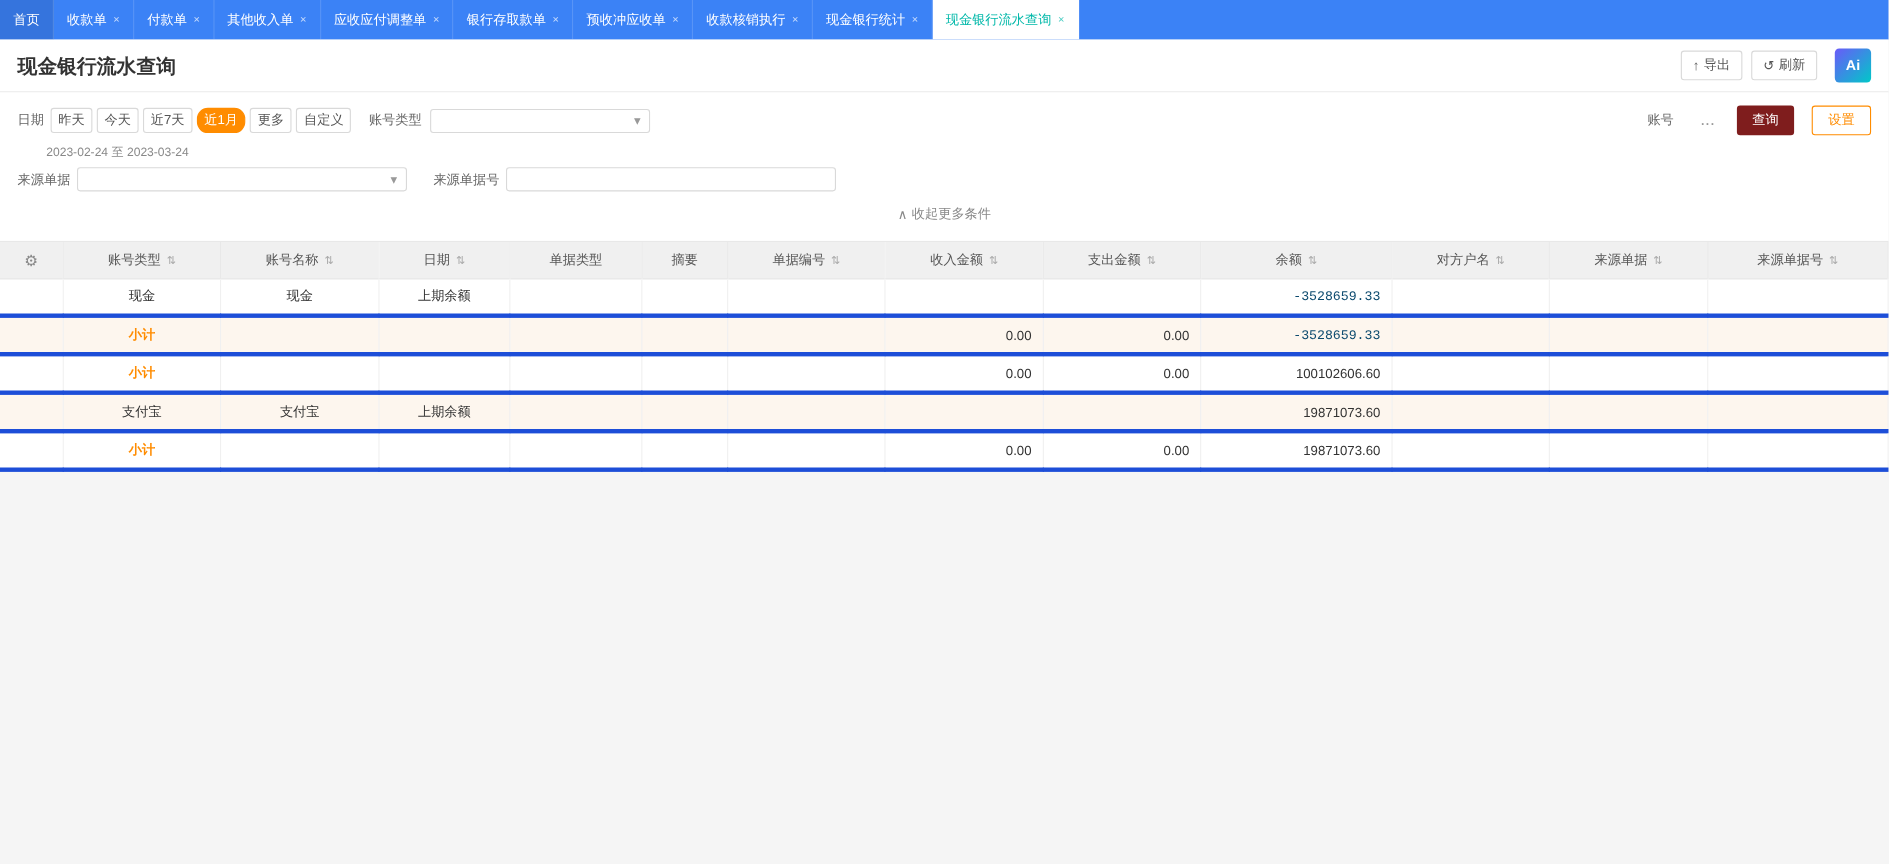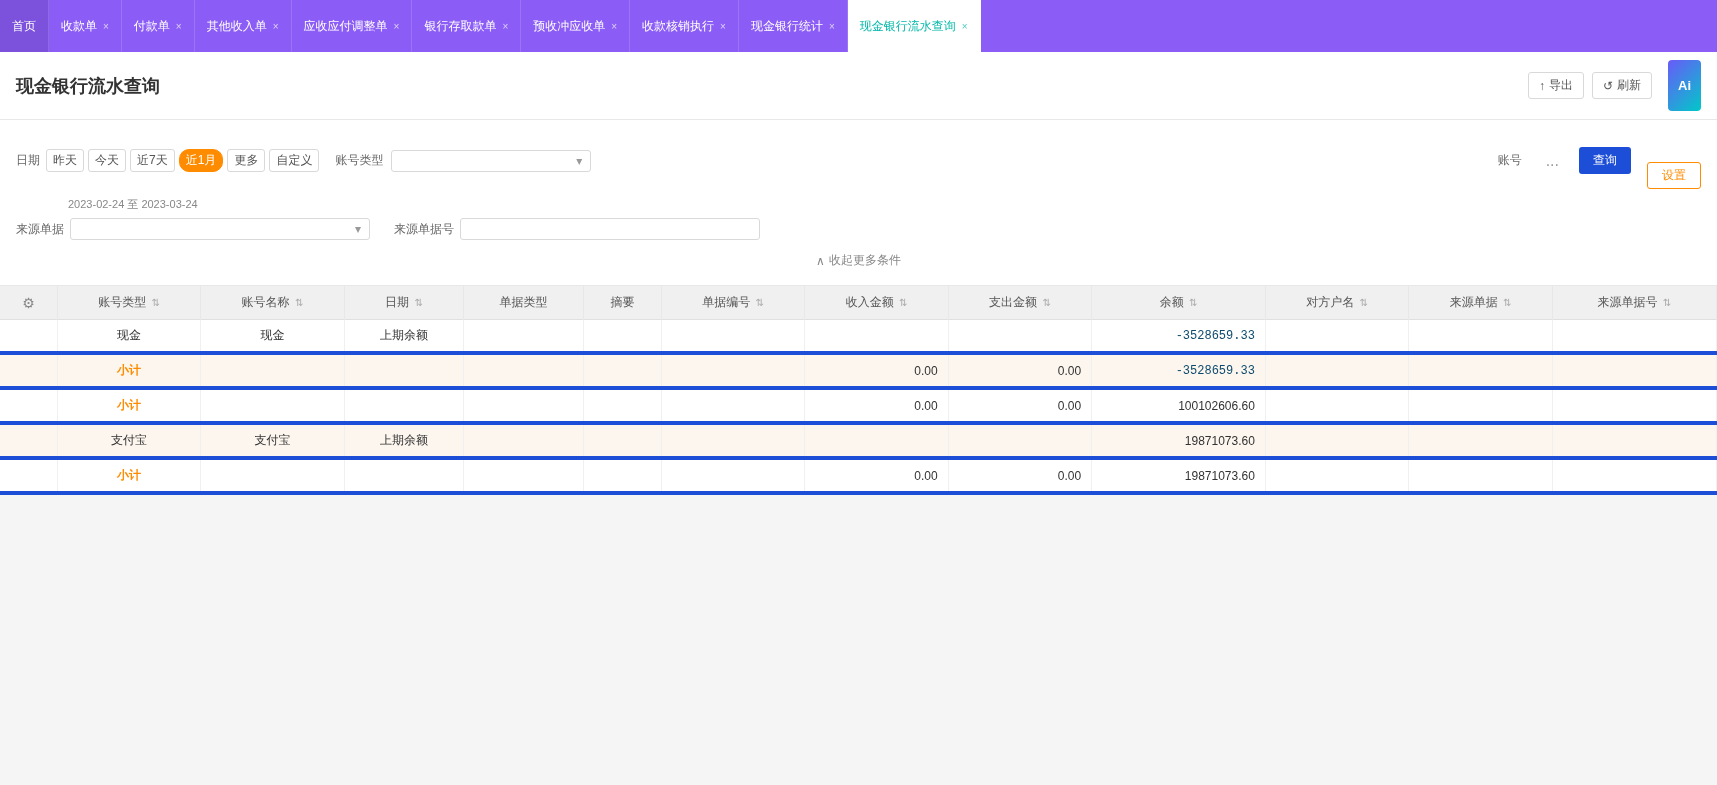--- a/index.html
+++ b/index.html
@@ -2,22 +2,22 @@
 <html><head>
   <meta charset="utf-8">
   <style>
     * { box-sizing: border-box; margin: 0; padding: 0; font-family: 'Microsoft YaHei', Arial, sans-serif; }
     body { background: #f5f5f5; font-size: 12px; color: #333; }
 
     
     .top-nav {
       display: flex;
       align-items: center;
-      background: #8b5cf6;
-      height: 52px;
+      background: #3b82f6;
+      height: 36px;
       padding: 0;
       overflow: hidden;
     }
     .nav-item {
       display: flex;
       align-items: center;
       height: 100%;
       padding: 0 12px;
       color: #fff;
       font-size: 12px;
@@ -137,37 +137,36 @@
       font-size: 12px;
       color: #999;
     }
     .filter-dots {
       color: #999;
       font-size: 16px;
       cursor: pointer;
       padding: 0 4px;
     }
     .btn-query {
-      background: #1d4ed8;
+      background: #7f1d1d;
       color: #fff;
       border: none;
       border-radius: 3px;
       padding: 5px 14px;
       cursor: pointer;
       font-size: 12px;
     }
     .btn-settings {
       background: #fff;
       color: #ff8c00;
       border: 1px solid #ff8c00;
       border-radius: 3px;
       padding: 4px 14px;
       cursor: pointer;
       font-size: 12px;
-      margin-top: 30px;
     }
 
     .collapse-bar {
       text-align: center;
       padding: 4px 0;
       color: #888;
       font-size: 12px;
       cursor: pointer;
       display: flex;
       align-items: center;
@@ -226,21 +225,21 @@
     .td-subtotal { color: #ff8c00; font-weight: bold; }
     .td-negative { color: #0c4a6e; font-family: Liberation Mono, monospace; }
     .gear-col { text-align: center; }
     .gear-icon { color: #888; cursor: pointer; font-size: 14px; }
 
     
     .ai-badge {
       background: linear-gradient(135deg, #6a5af9, #00c8c8);
       color: #fff;
       border-radius: 4px;
-      padding: 18px 10px;
+      padding: 8px 10px;
       font-size: 13px;
       font-weight: bold;
       margin-left: 8px;
     }
   </style>
 </head>
 <body>
 
 <nav class="top-nav">
   <div class="nav-item home">
@@ -321,21 +320,21 @@
       </div>
     </div>
     <div style="display:flex; align-items:center; gap:20px;">
       <span class="filter-label">账号</span>
       <span class="filter-dots">...</span>
     </div>
     <button class="btn-query">查询</button>
     <button class="btn-settings">设置</button>
   </div>
 
-  <div style="margin-left: 48px; margin-bottom: 6px;">
+  <div style="margin-left: 22px; margin-bottom: 6px;">
     <span class="date-range-text">2023-02-24 至 2023-03-24</span>
   </div>
 
   <div class="filter-row source-row">
     <div class="filter-item">
       <span class="filter-label">来源单据</span>
       <div class="filter-select" style="min-width:300px;">
         <span></span>
         <span>▾</span>
       </div>

